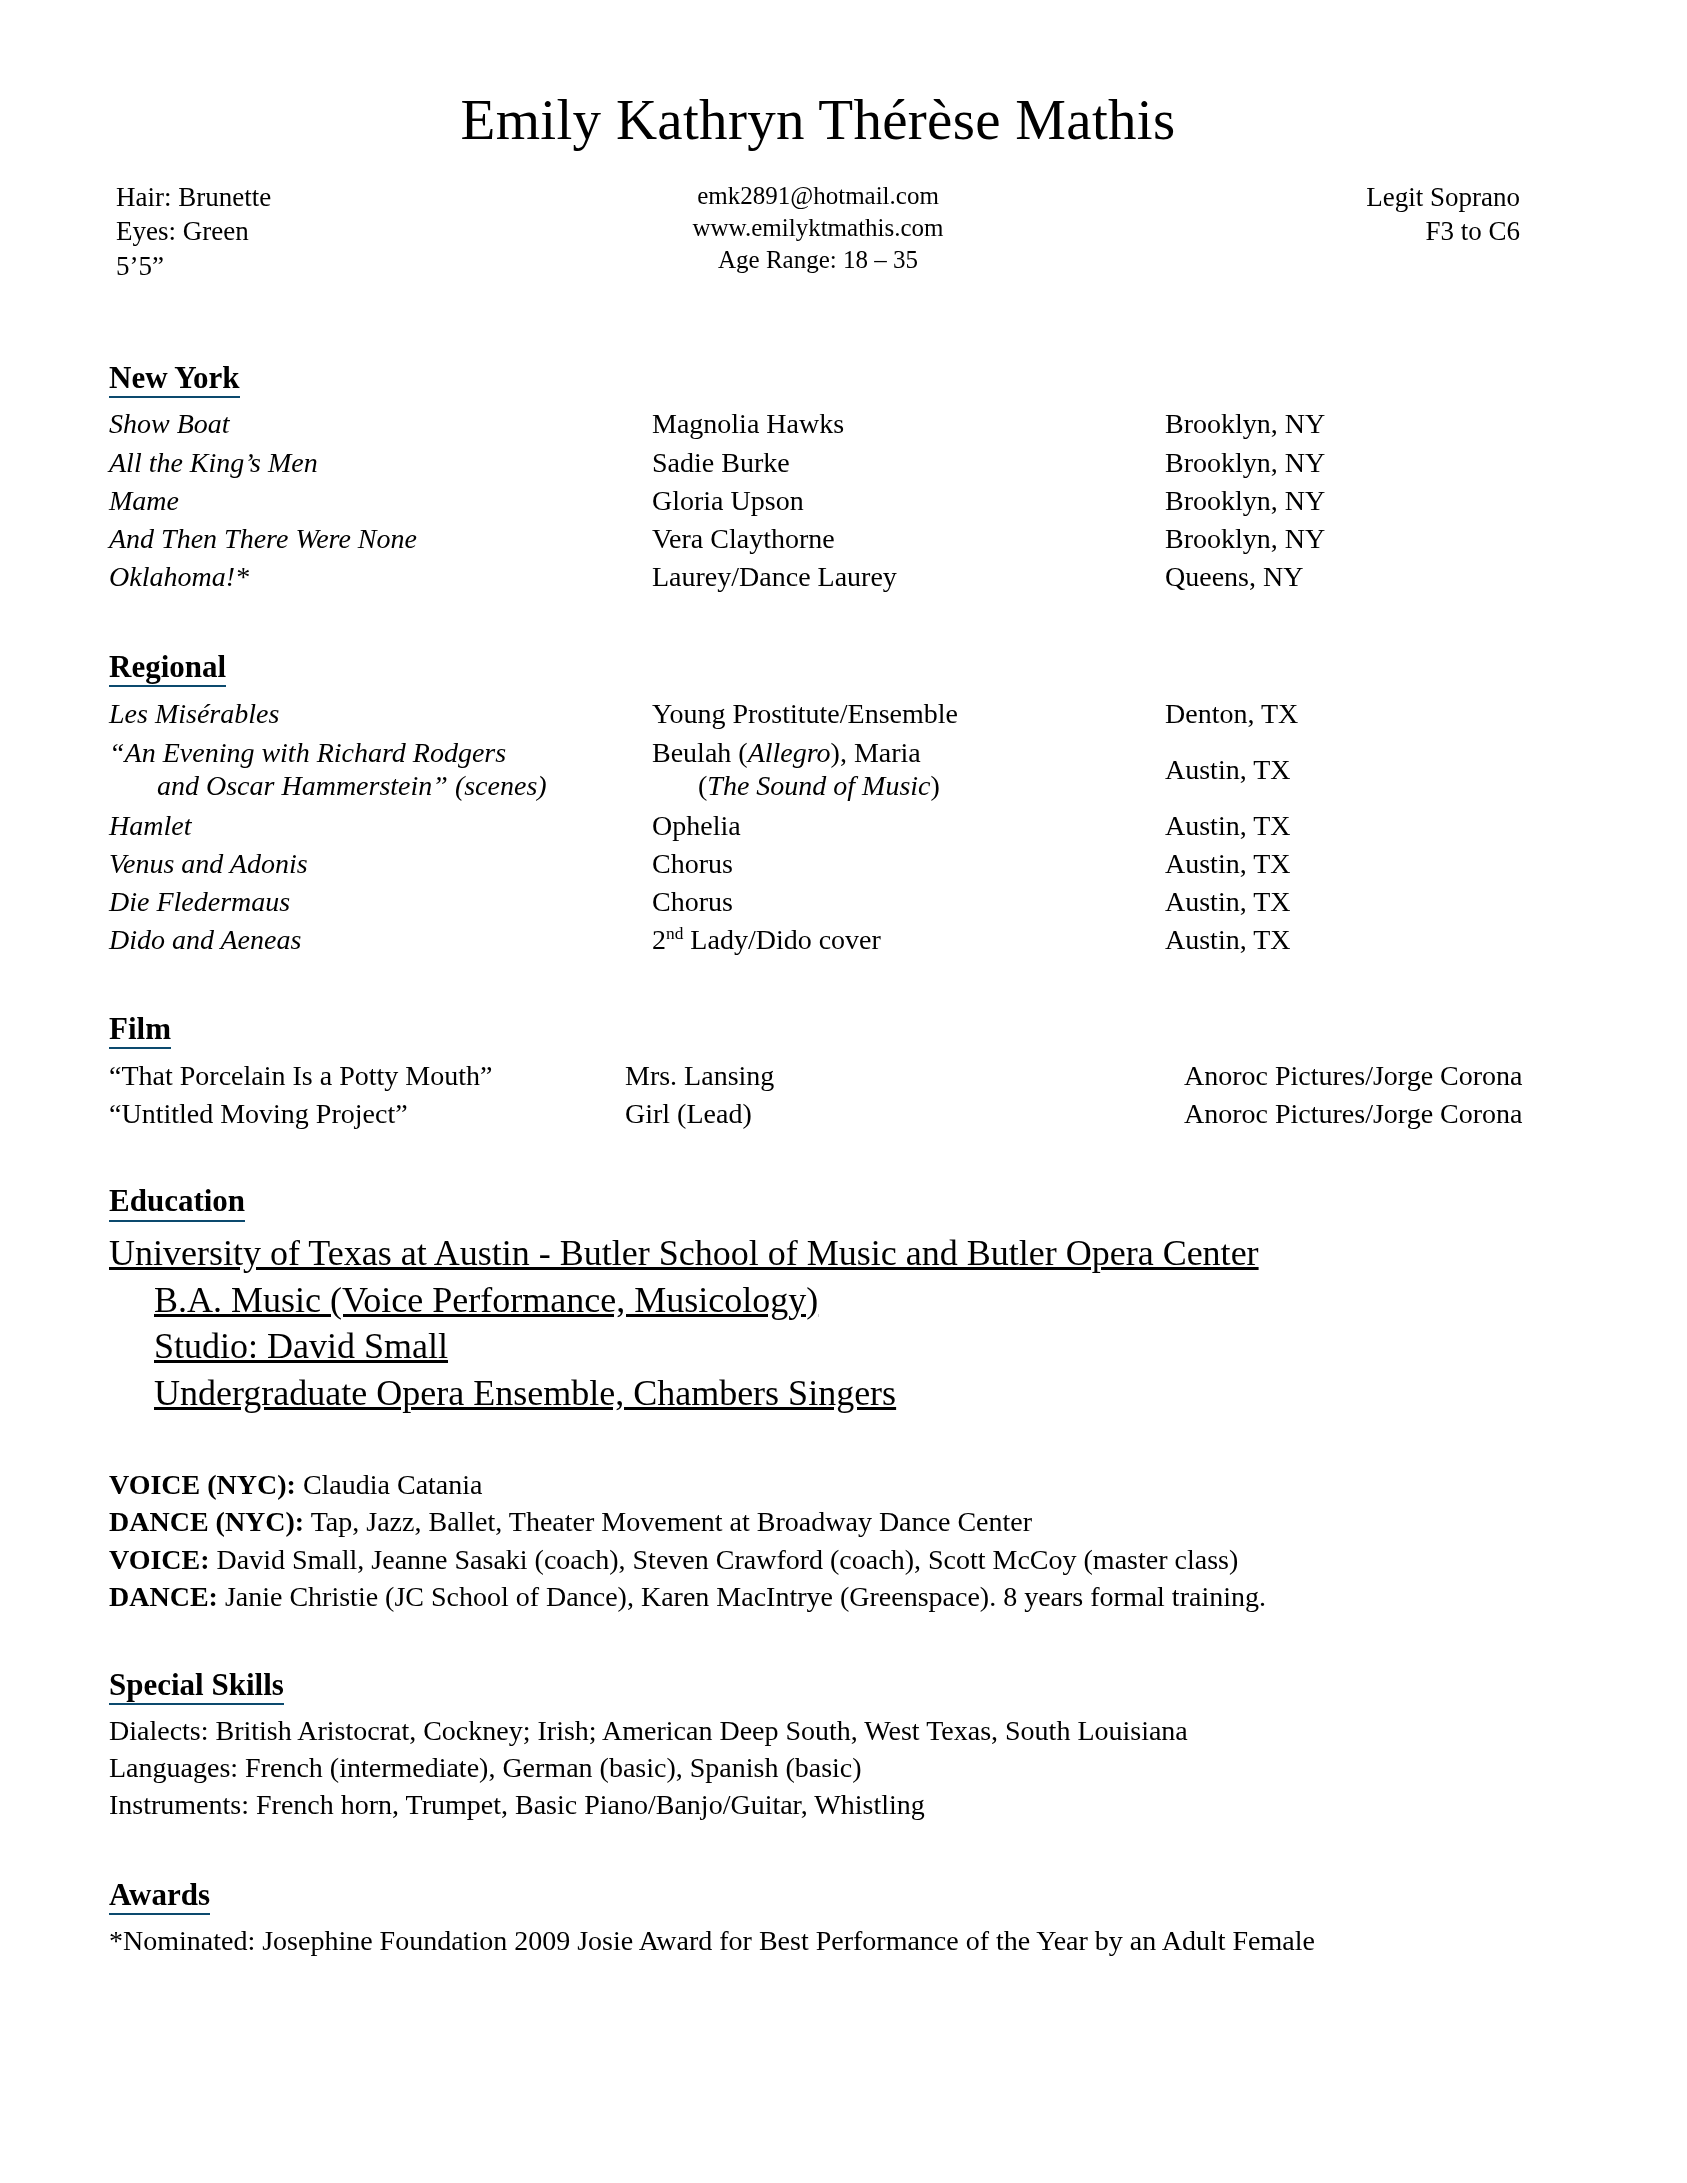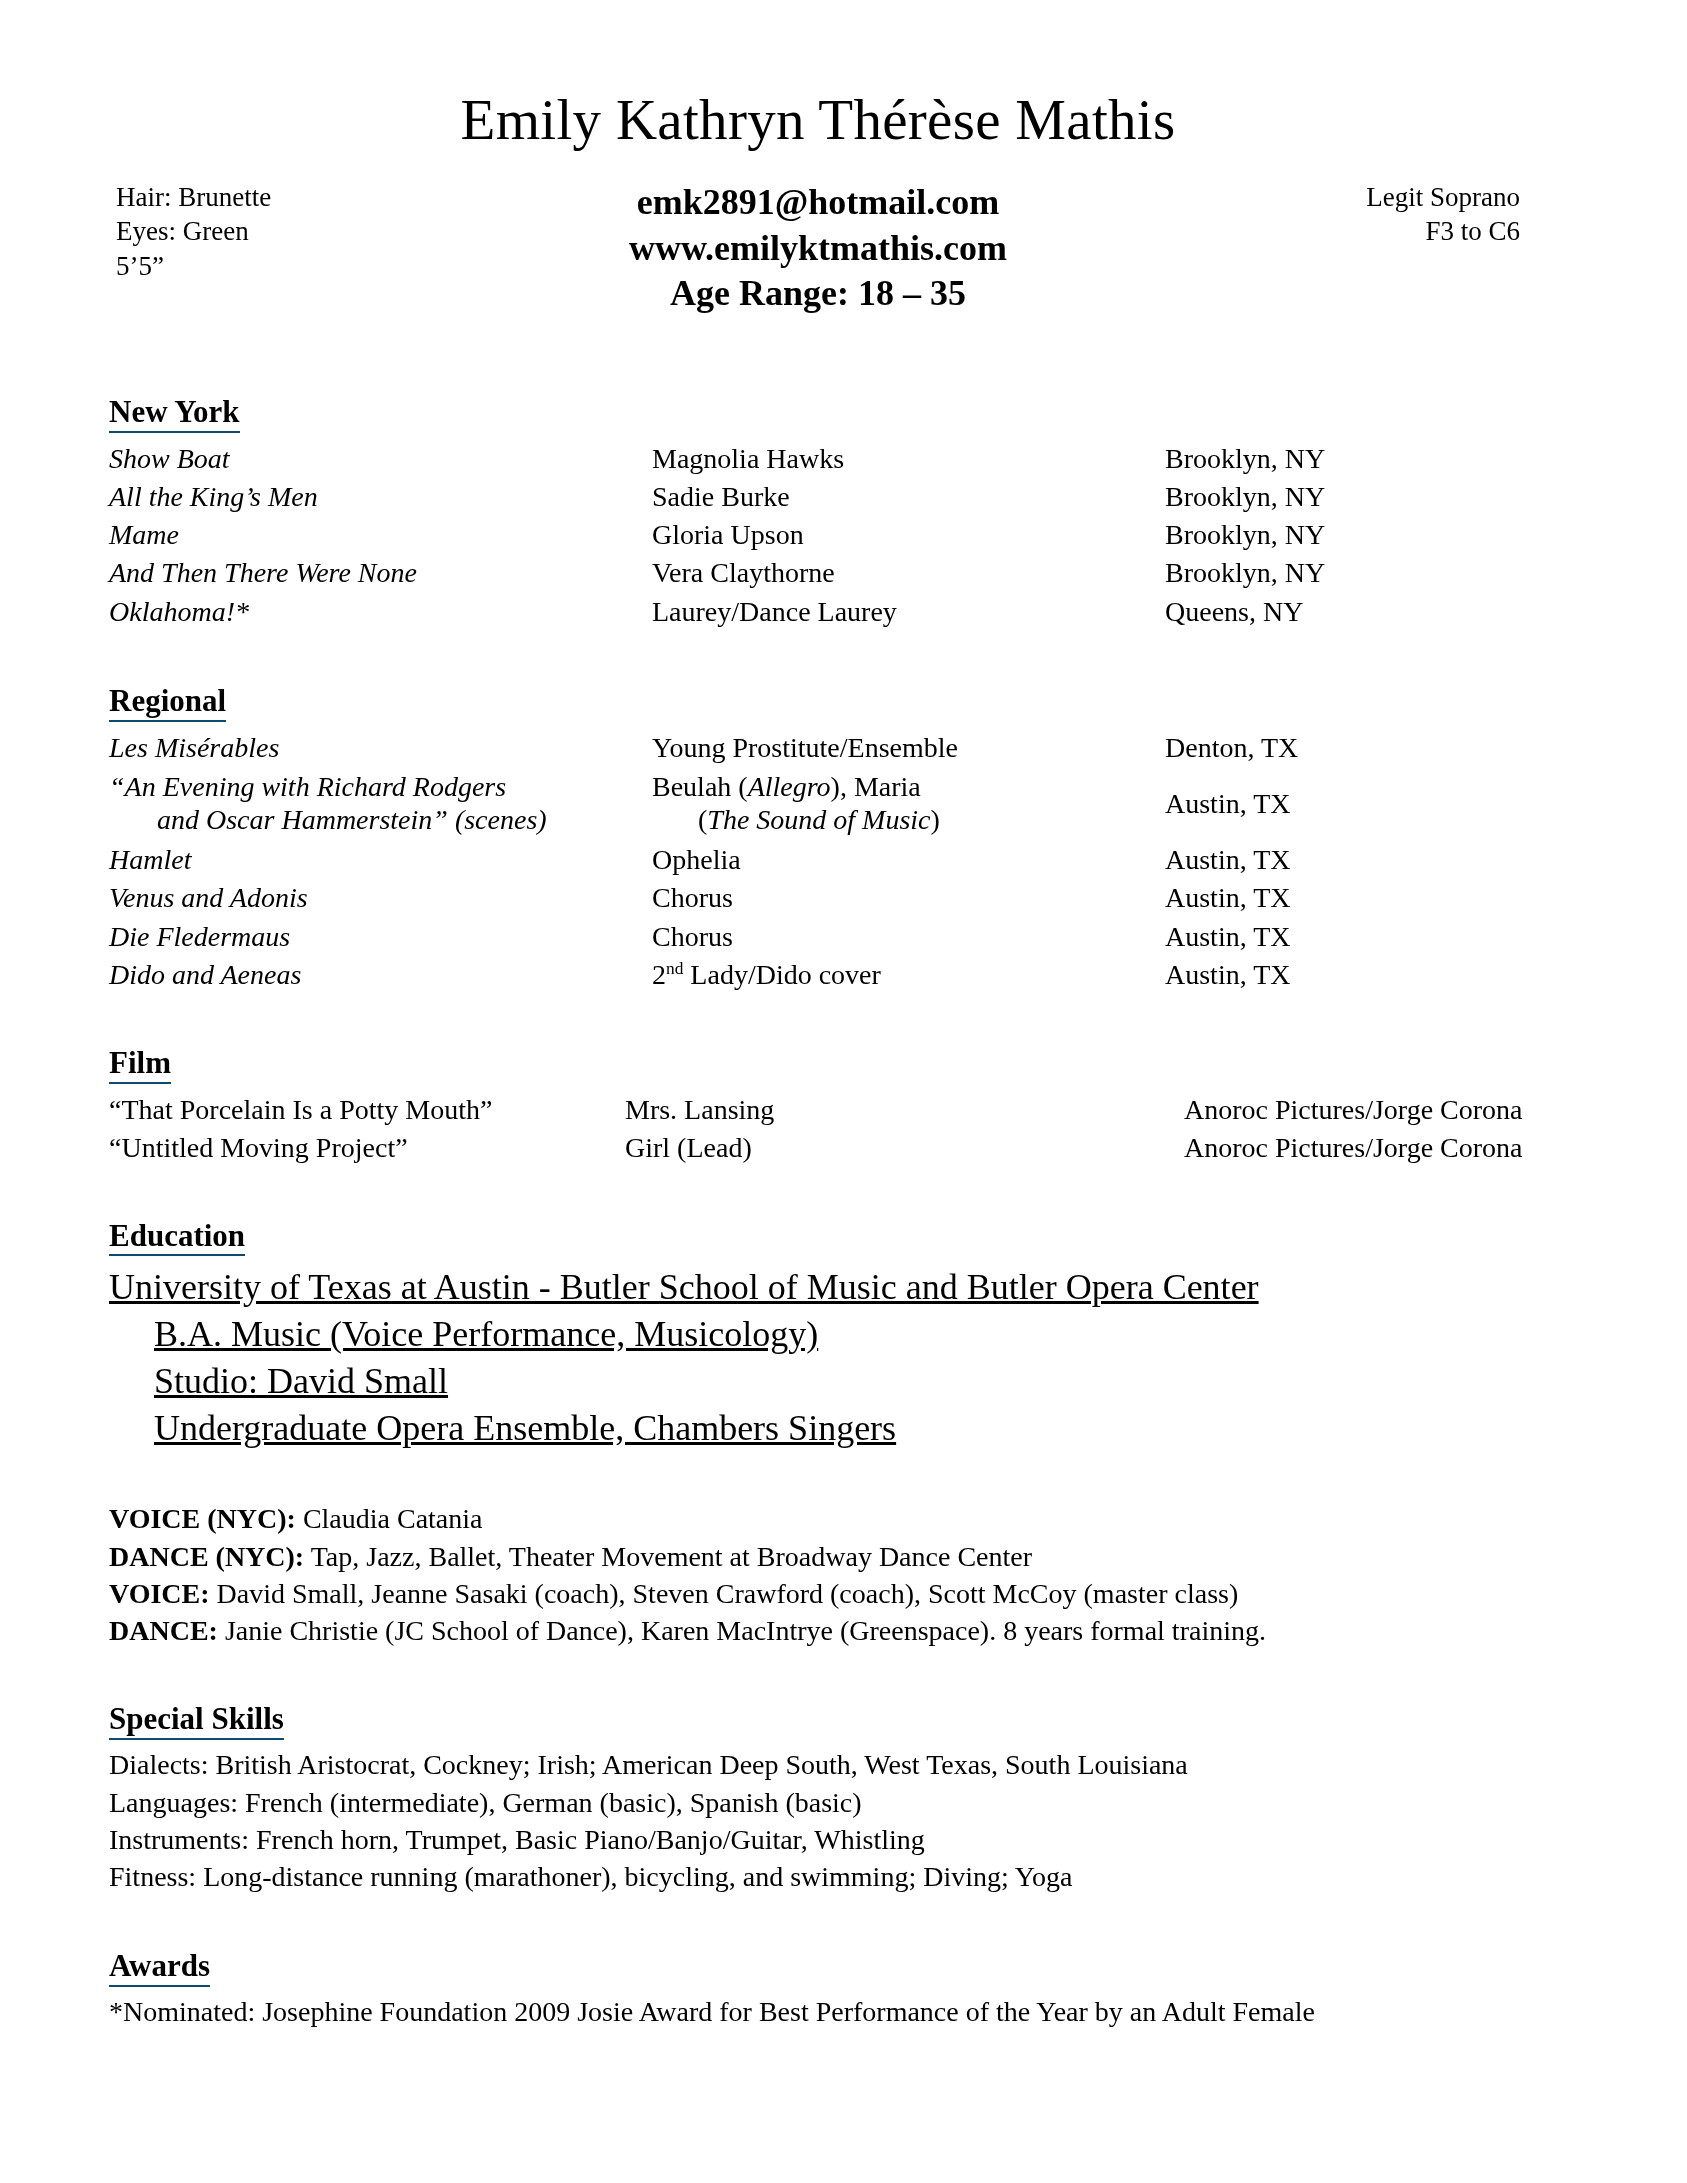--- a/index.html
+++ b/index.html
@@ -37,24 +37,24 @@
     padding-right: 116px;
   }
   .header-col-left {
     width: 410px;
     font-size: 27px;
     line-height: 1.27;
     text-align: left;
   }
   .header-col-center {
     flex: 1;
-    font-size: 36px;
+    font-size: 25px;
     line-height: 1.27;
     text-align: center;
-    font-weight: bold;
+    font-weight: normal;
   }
   .header-col-right {
     width: 410px;
     font-size: 27px;
     line-height: 1.27;
     text-align: right;
   }
 
   
   .section {
@@ -258,21 +258,20 @@
       <div><b>DANCE:</b><span> Janie Christie (JC School of Dance), Karen MacIntrye (Greenspace). 8 years formal training.</span></div>
     </div>
   </div>
 
   <div class="section sec-skills">
     <div class="section-heading">Special Skills</div>
     <div class="skills-list">
       <div>Dialects: British Aristocrat, Cockney; Irish; American Deep South, West Texas, South Louisiana</div>
       <div>Languages: French (intermediate), German (basic), Spanish (basic)</div>
       <div>Instruments: French horn, Trumpet, Basic Piano/Banjo/Guitar, Whistling</div>
-      <div>Fitness: Long-distance running (marathoner), bicycling, and swimming; Diving; Yoga</div>
     </div>
   </div>
 
   <div class="section sec-awards">
     <div class="section-heading">Awards</div>
     <div class="awards-list">
       <div>*Nominated: Josephine Foundation 2009 Josie Award for Best Performance of the Year by an Adult Female</div>
     </div>
   </div>
 

